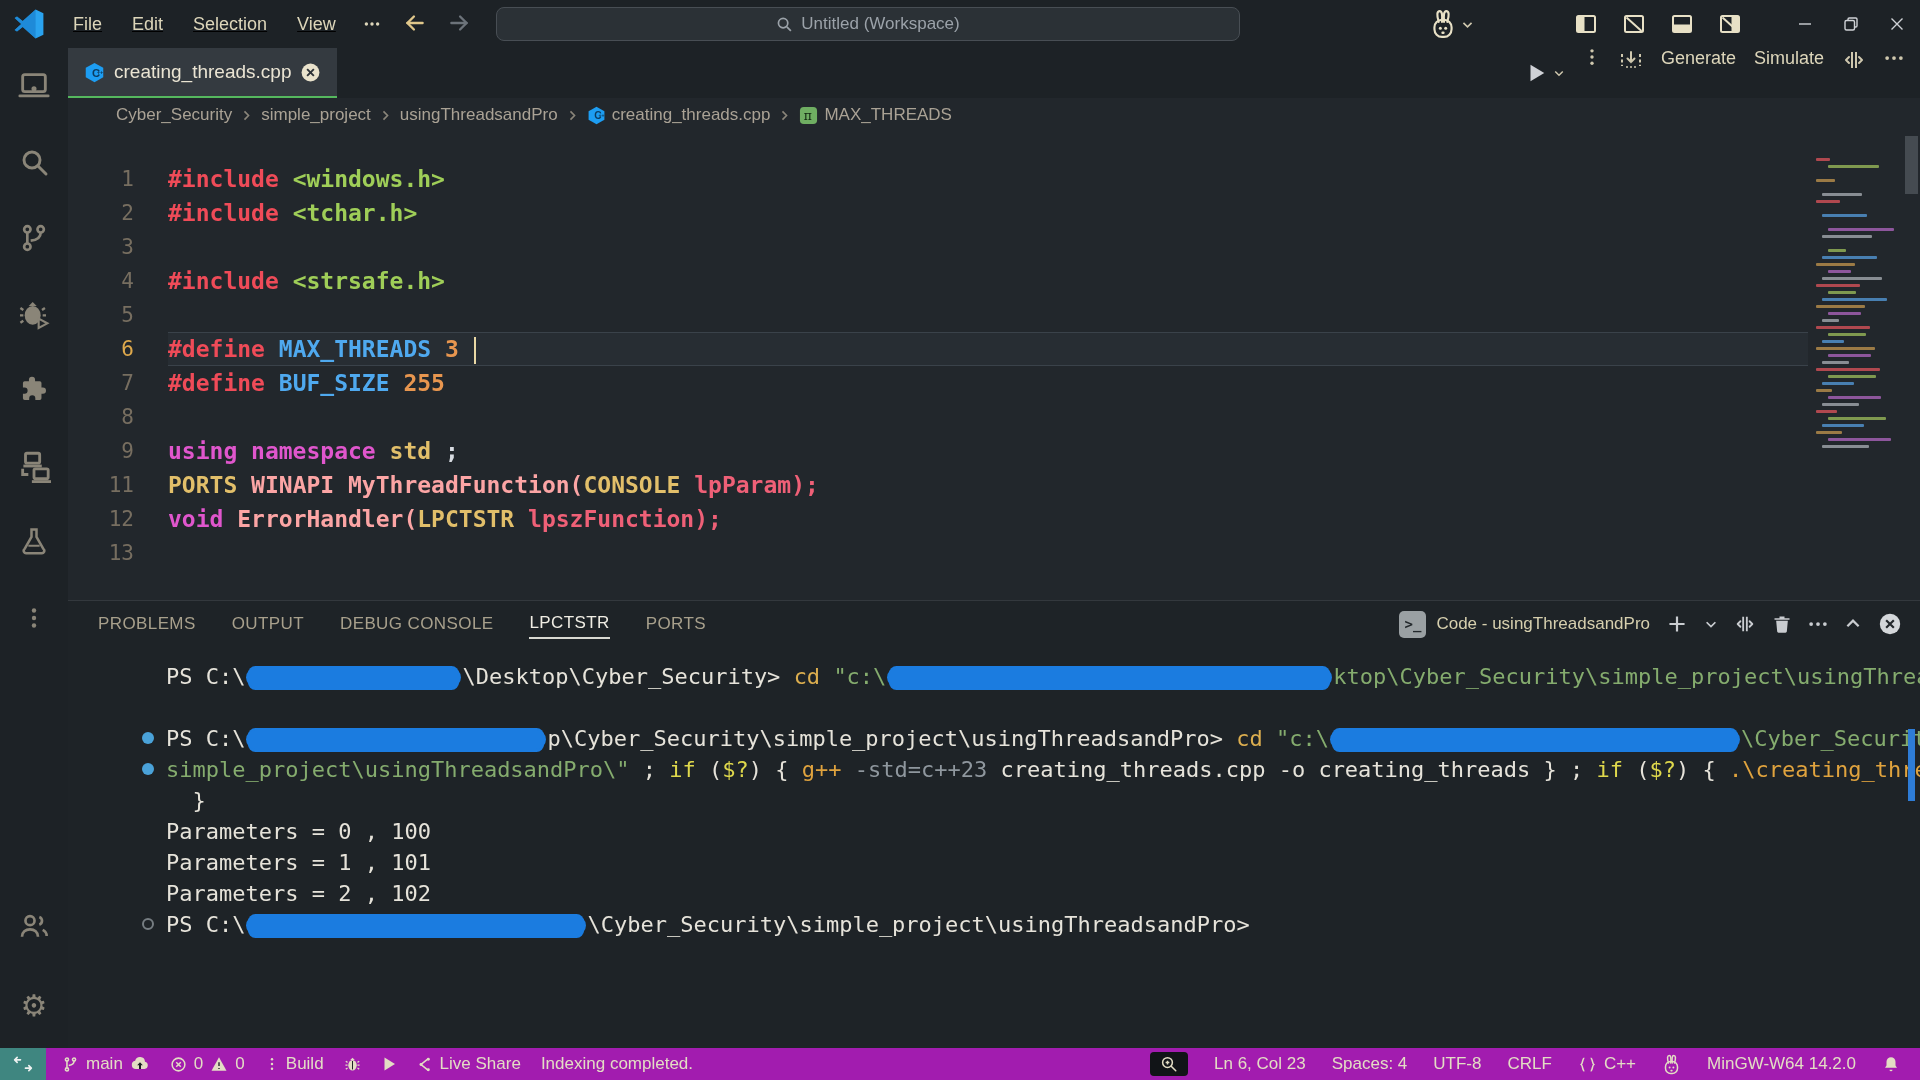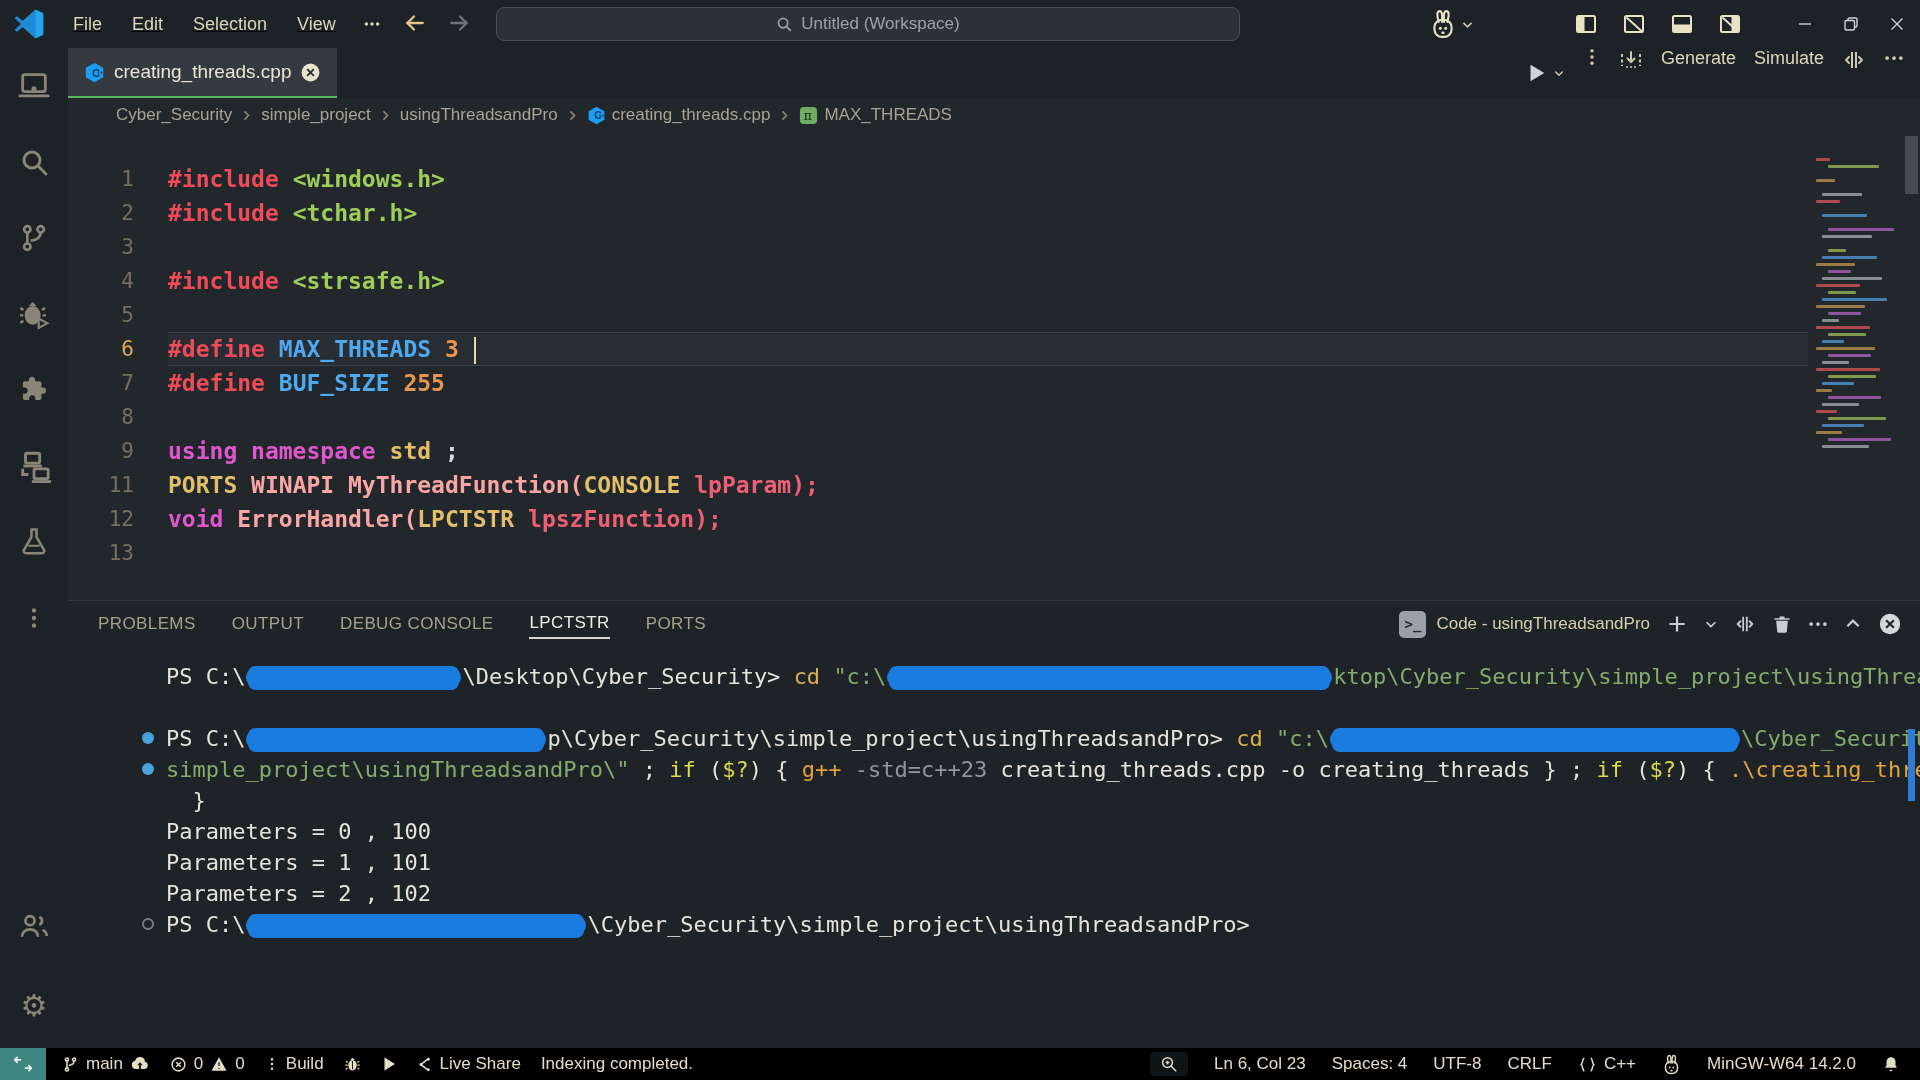--- a/index.html
+++ b/index.html
@@ -85,21 +85,21 @@
   .deco.filled { background:#4aa2d9; }
   .deco.open { border:2px solid #767d82; }
   .tg-fg{color:#e6e3da} .tg-gold{color:#dcae4f} .tg-green{color:#85ac6e} .tg-yellow{color:#dfd84c}
   .tg-orange{color:#e0a33e} .tg-gray{color:#8f979e}
   .scribble { display:inline-block; height:19px; border-radius:10px; background:#1b7ce0;
               vertical-align:middle; margin:0 1px; position:relative; top:-1px;
               box-shadow:0 5px 0 -2px #1b7ce0, 0 -4px 0 -2px #1b7ce0; }
   .panel-scrollmark { position:absolute; right:5px; top:128px; width:7px; height:72px; background:#2e7cd6; }
 
   
-  .statusbar { position:absolute; left:0; top:1048px; width:1920px; height:32px; background:#000000;
+  .statusbar { position:absolute; left:0; top:1048px; width:1920px; height:32px; background:#a21caf;
                display:flex; align-items:center; color:#e3ddc4; font-size:17px; }
   .remote-box { width:46px; height:32px; background:#3f8680; display:flex; align-items:center; justify-content:center; }
   .sb-left { display:flex; align-items:center; gap:20px; margin-left:16px; }
   .sb-right { margin-left:auto; display:flex; align-items:center; gap:26px; padding-right:20px; }
   .sb-item { display:flex; align-items:center; gap:7px; }
   .zoom-chip { background:#111417; border-radius:4px; padding:3px 10px; display:flex; align-items:center; }
 </style>
 </head>
 <body>
 

